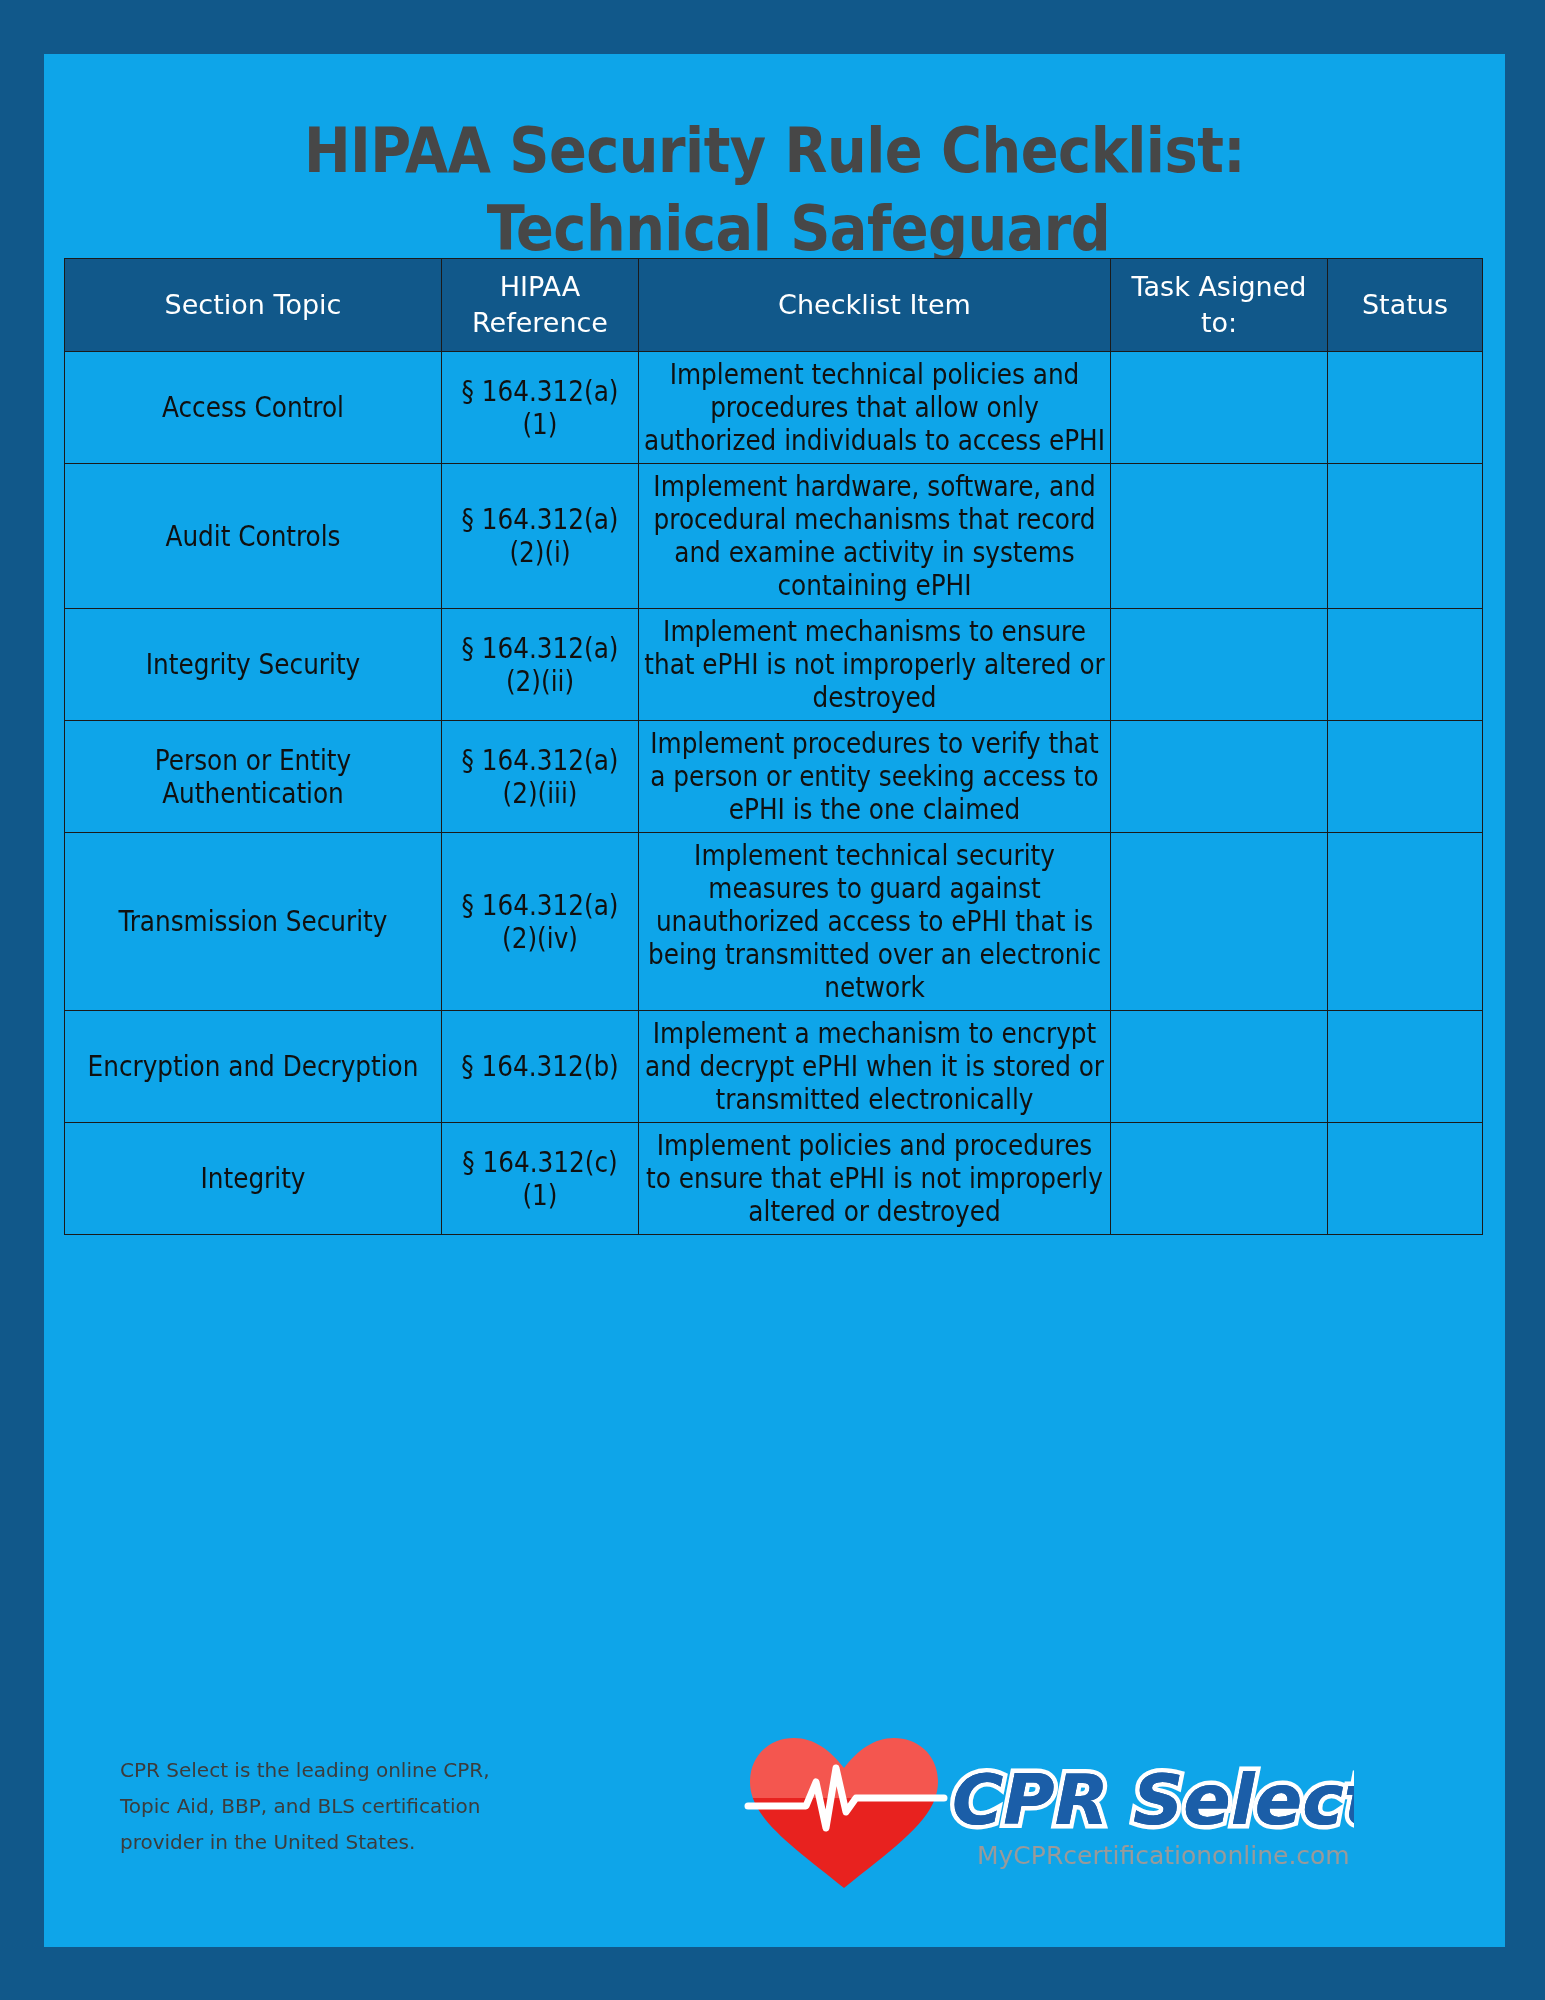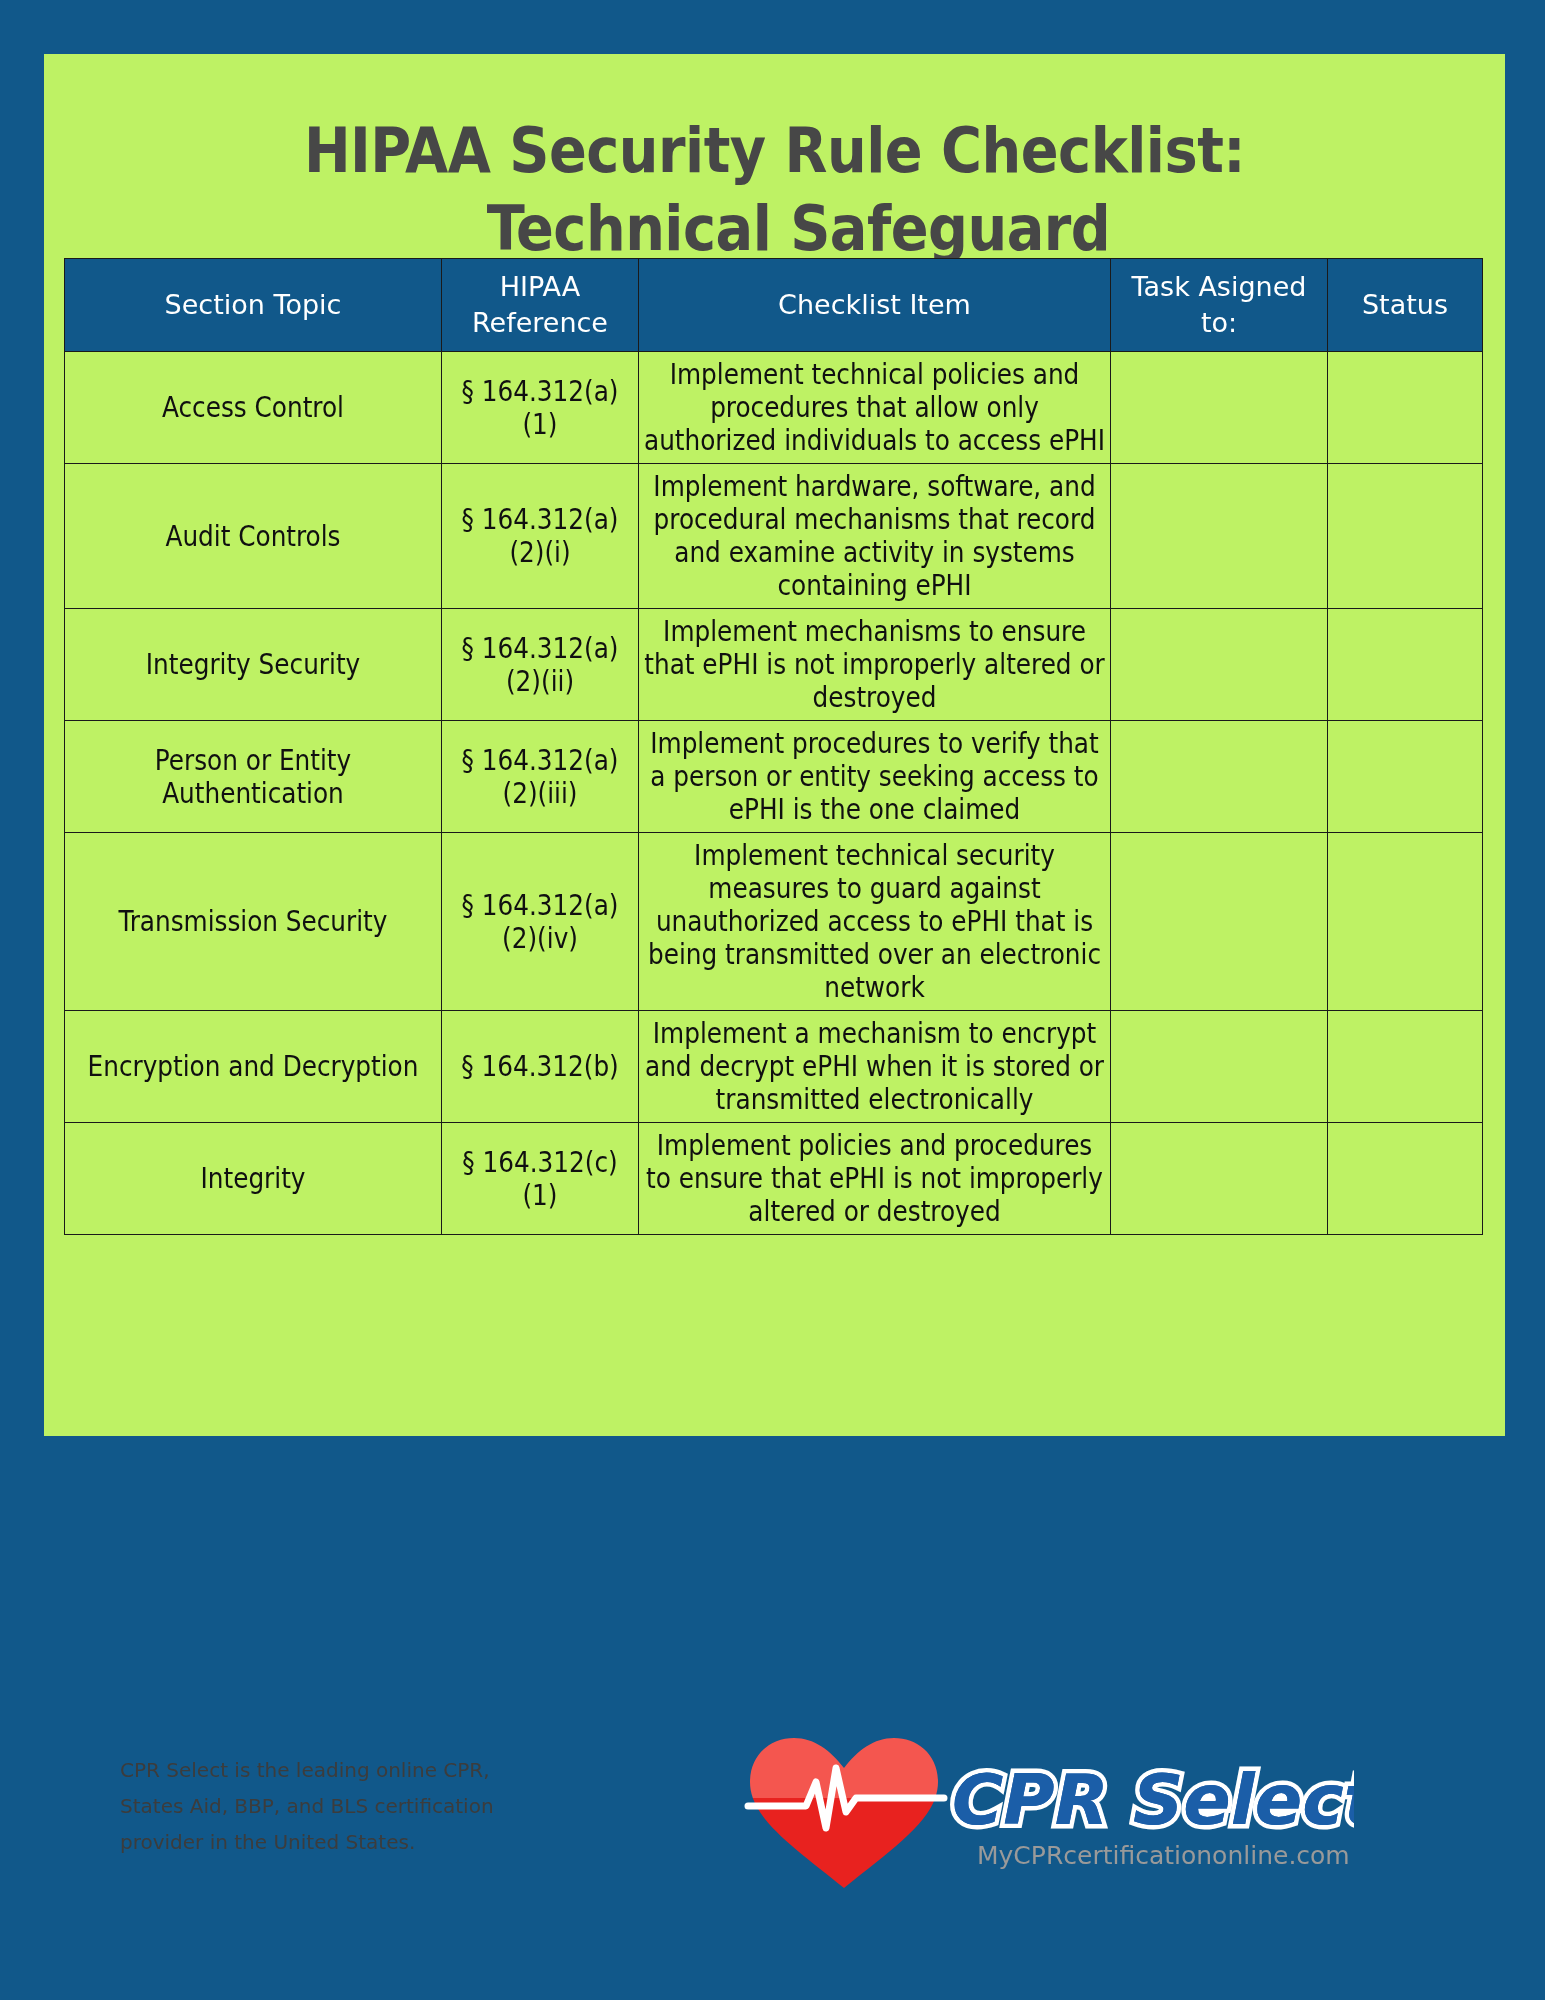--- a/index.html
+++ b/index.html
@@ -20,22 +20,22 @@
     width: 1545px;
     height: 2000px;
     background: #11588a;
   }
 
   .page {
     position: absolute;
     left: 44px;
     top: 54px;
     width: 1461px;
-    height: 1382px;
-    background: #bef264;
+    height: 1893px;
+    background: #0ea5e9;
   }
 
   .doc-title {
     position: absolute;
     left: 0;
     top: 58px;
     width: 1461px;
     text-align: center;
     color: #474747;
     font-family: "DejaVu Sans Condensed", "Liberation Sans Narrow", "Liberation Sans", sans-serif;
@@ -225,21 +225,21 @@
           <td class="item-cell">Implement policies and procedures to ensure that ePHI is not improperly altered or destroyed</td>
           <td class="blank-cell"></td>
           <td class="blank-cell"></td>
         </tr>
       </tbody>
     </table>
 
     <div class="footer">
       <div class="footer-text">
         <span>CPR Select is the leading  online CPR,</span>
-        <span>States Aid, BBP, and BLS certification</span>
+        <span>Topic Aid, BBP, and BLS certification</span>
         <span>provider in the United States.</span>
       </div>
 
       <div class="logo">
         <svg width="620" height="185" viewBox="0 0 620 185">
           <defs>
             <clipPath id="heartClipTop">
               <rect x="0" y="0" width="250" height="82"></rect>
             </clipPath>
             <clipPath id="heartClipBottom">

